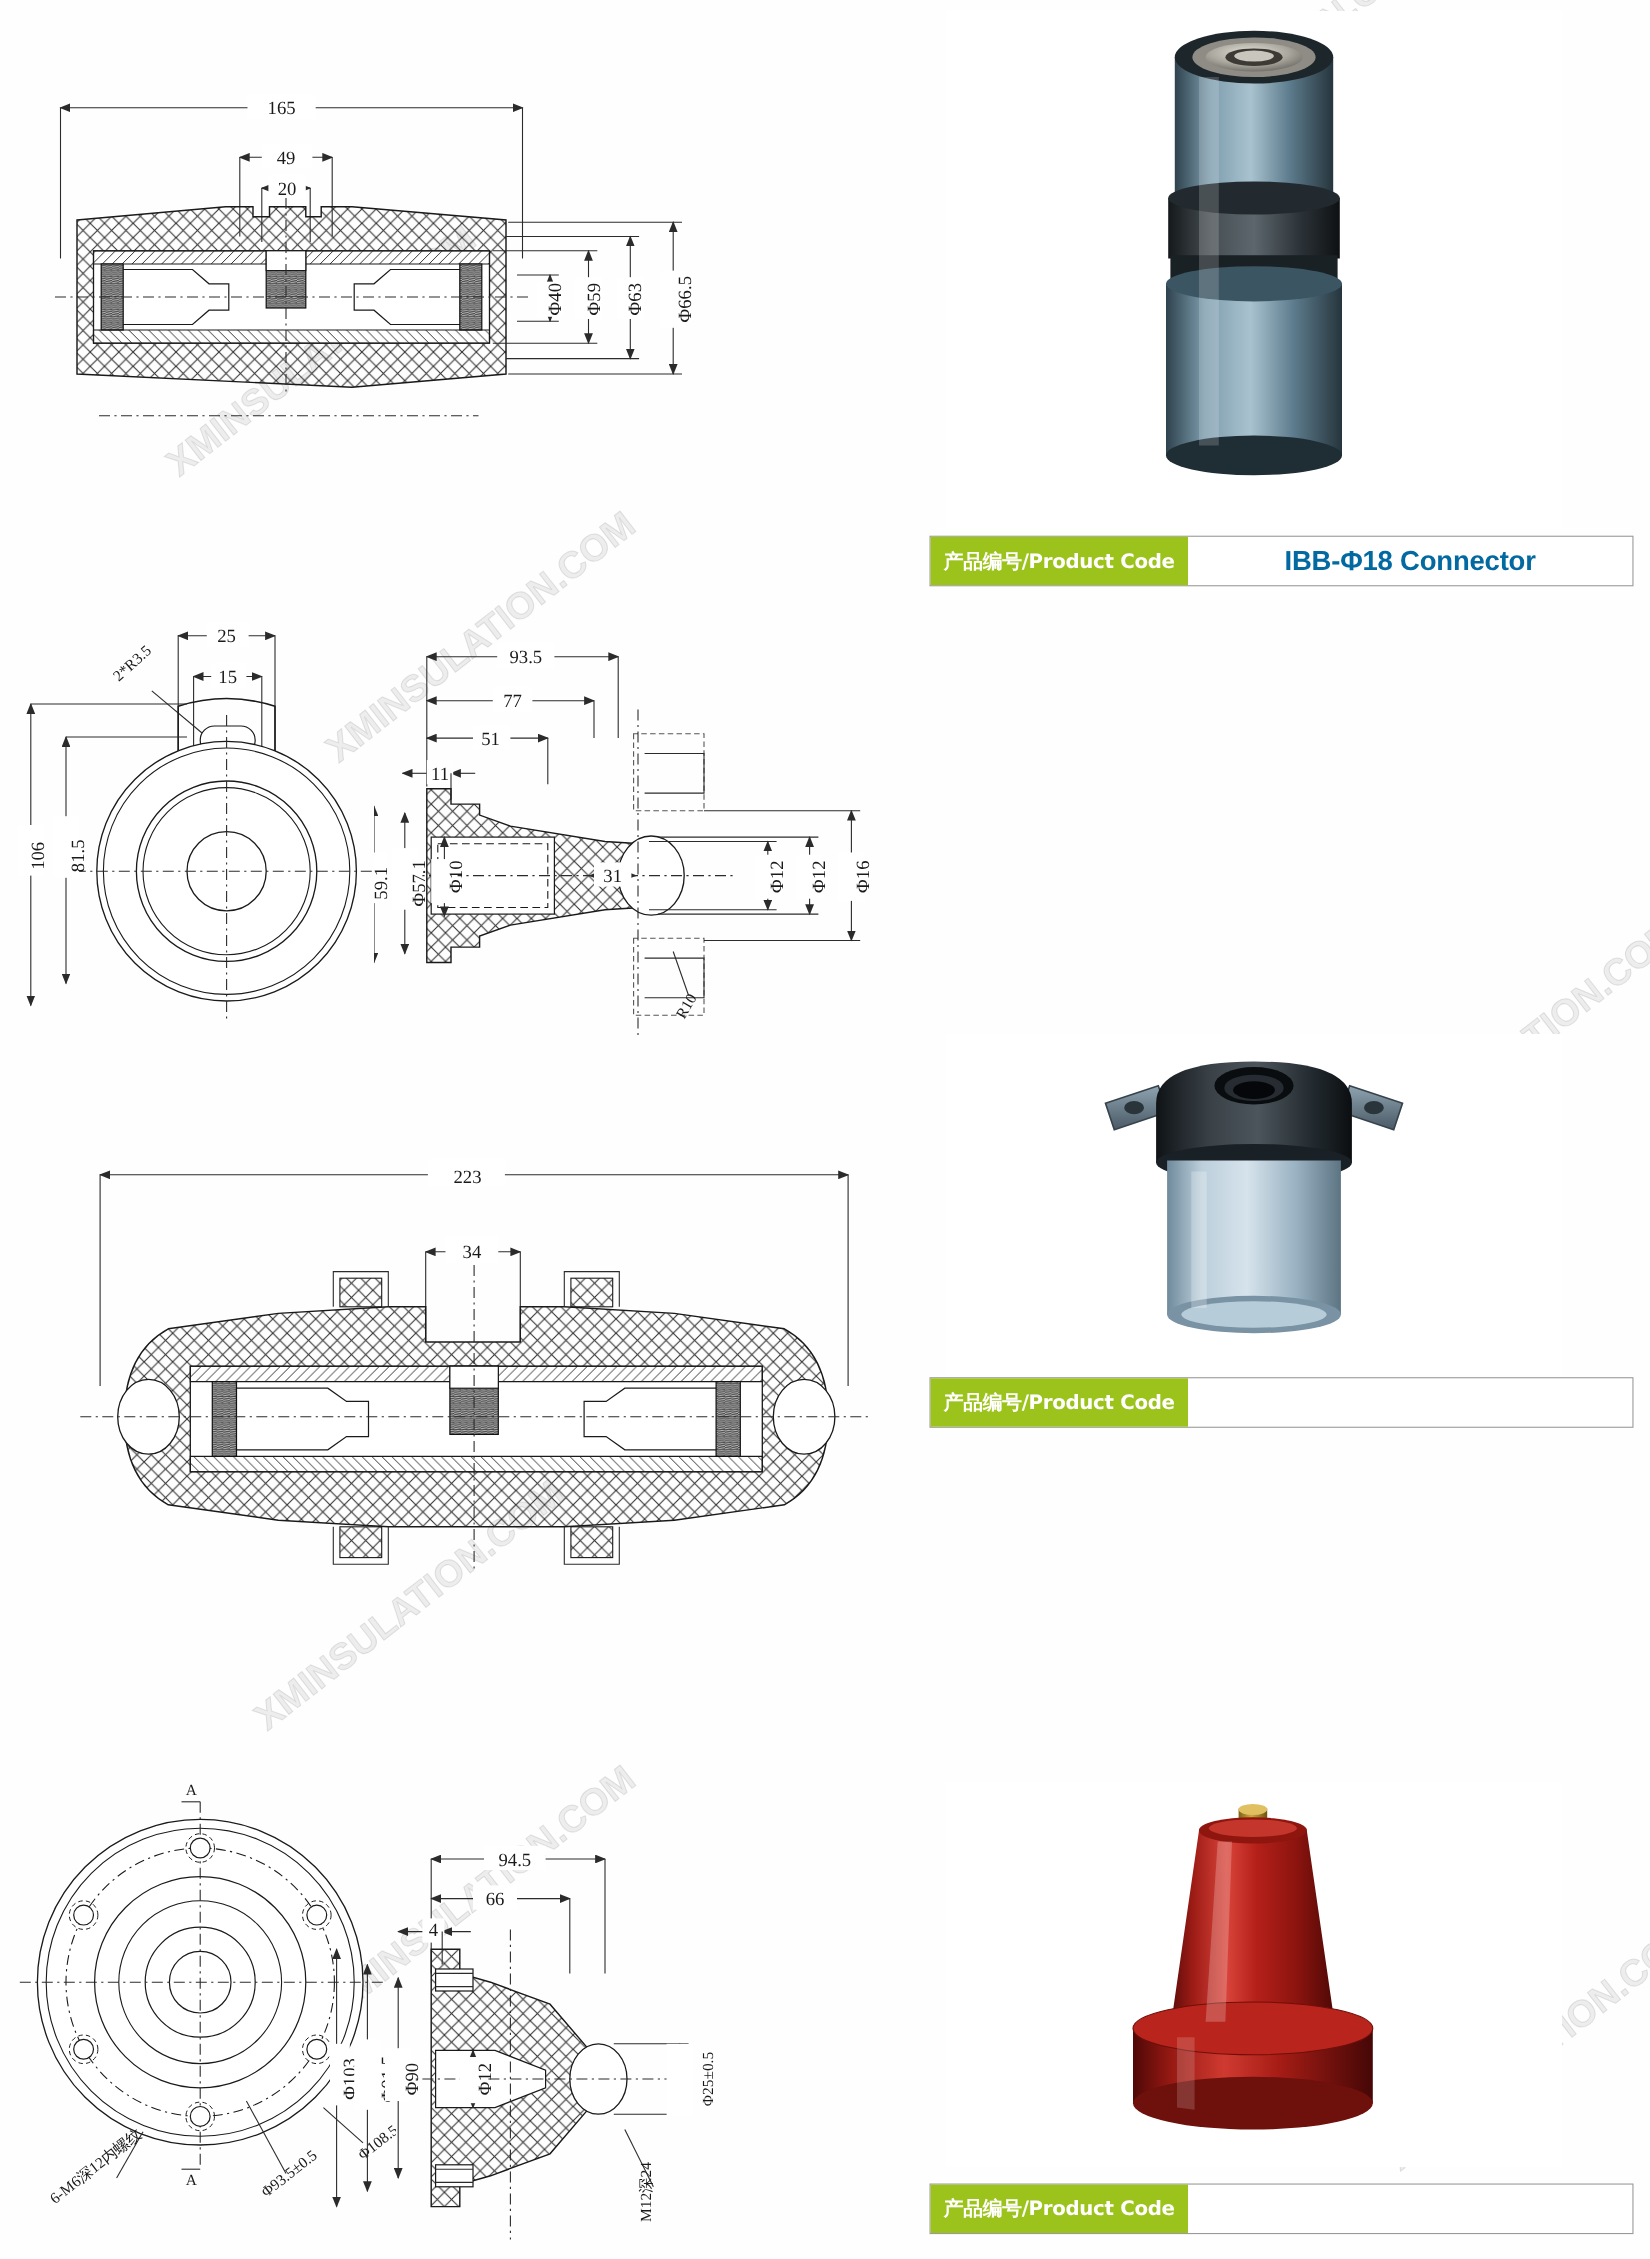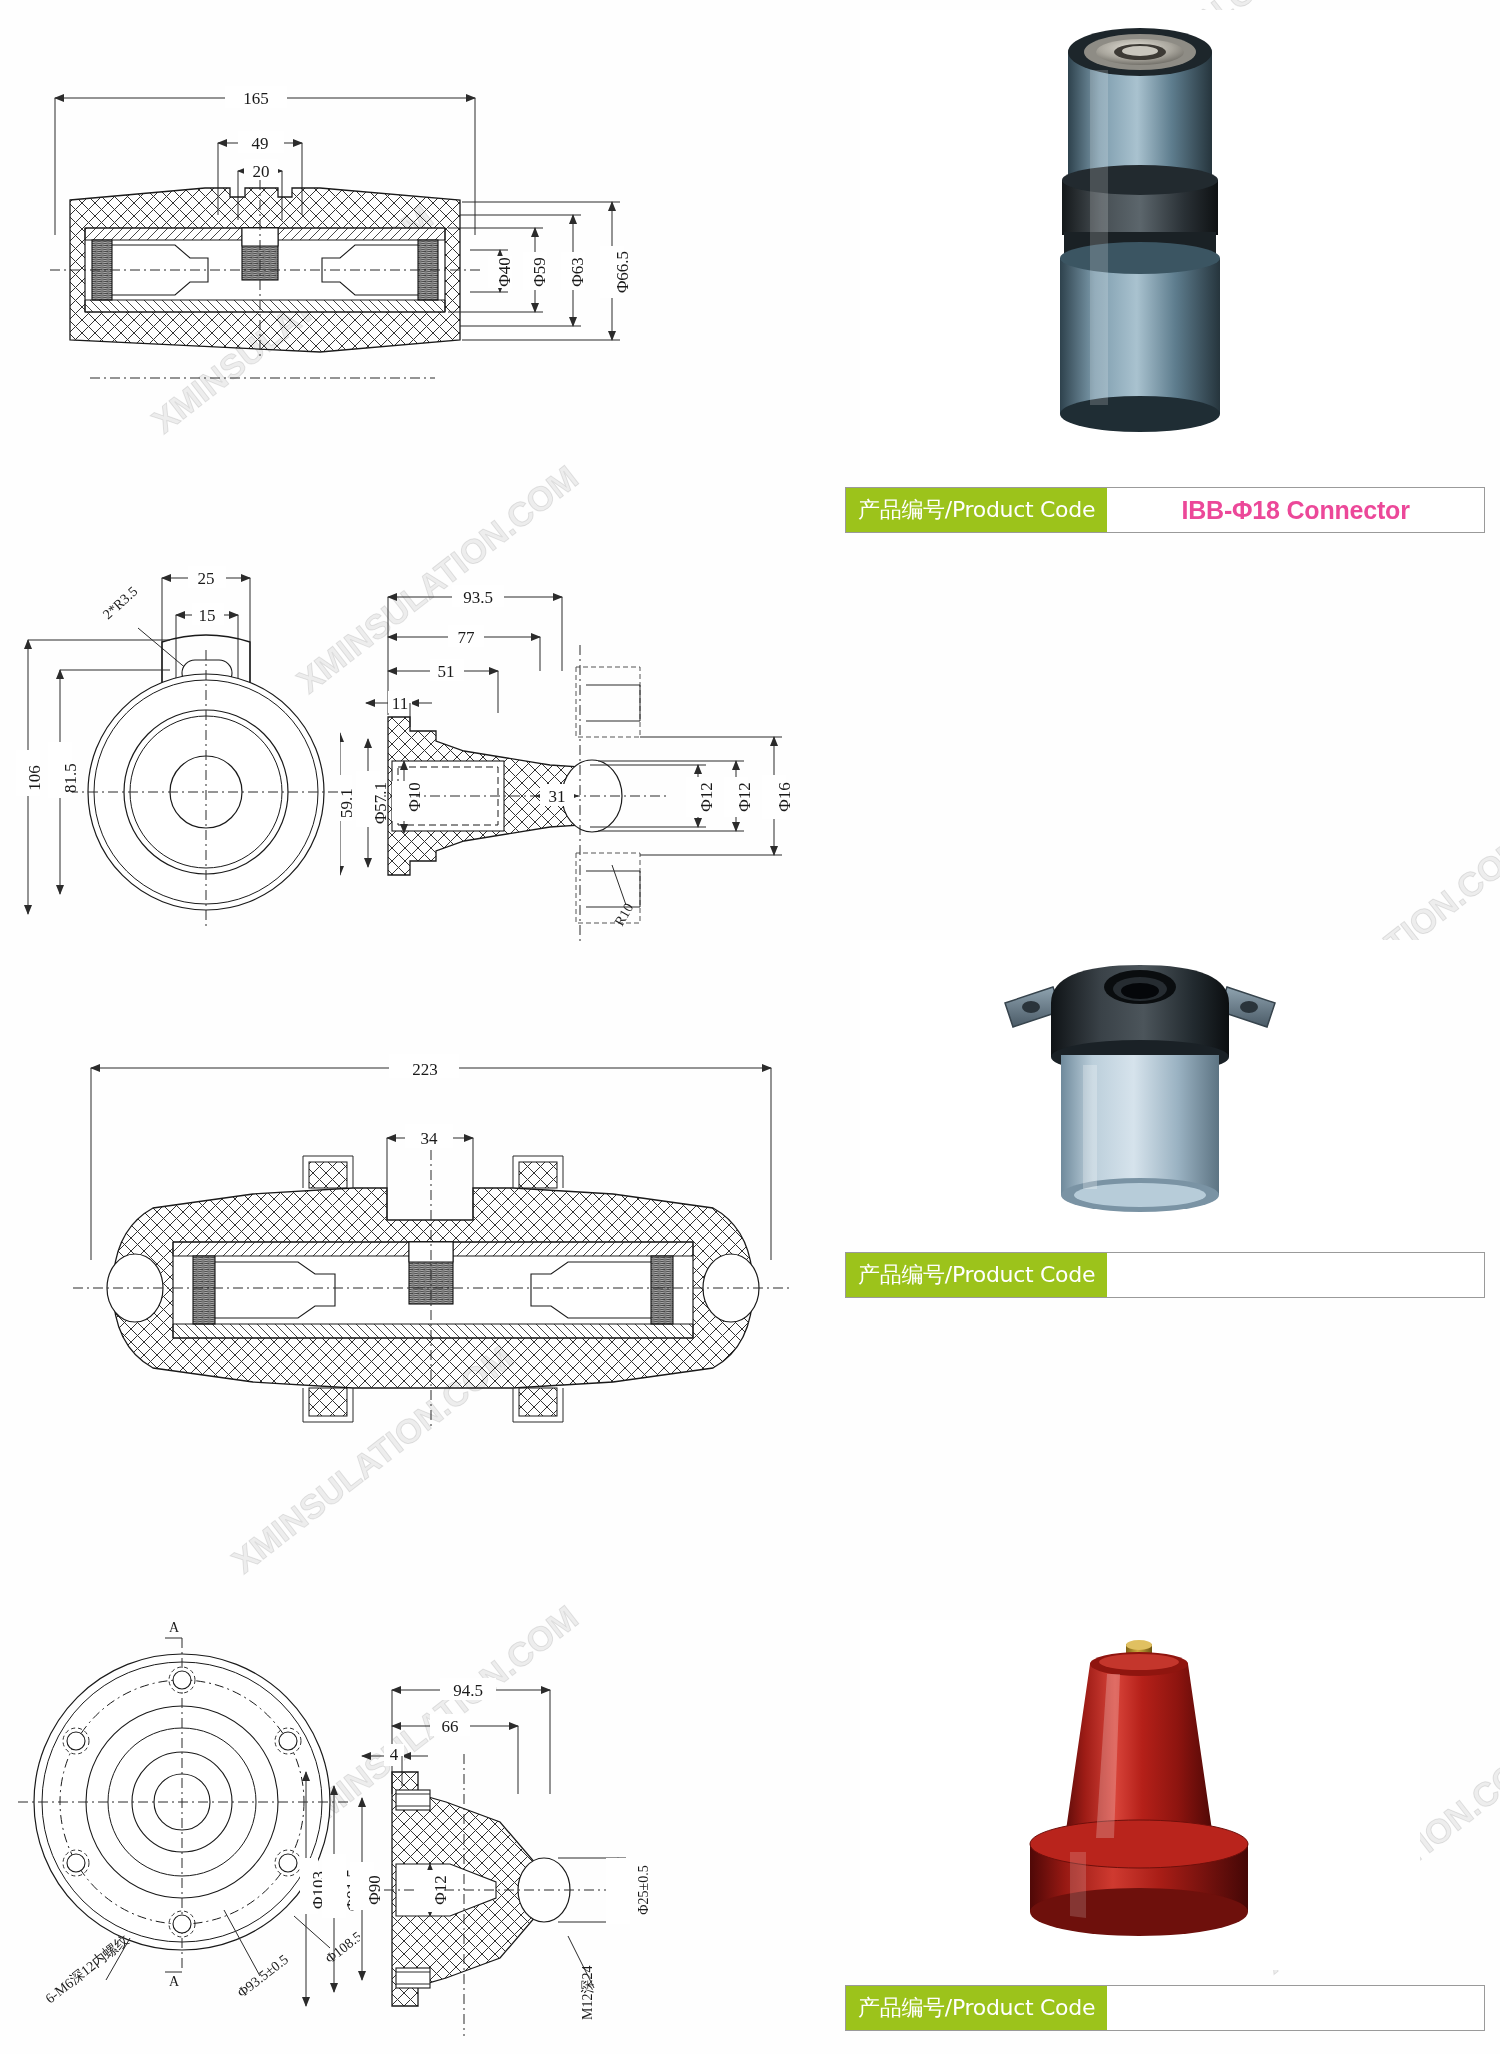--- a/index.html
+++ b/index.html
@@ -40,38 +40,38 @@
     position: absolute;
     display: flex;
     align-items: stretch;
     height: 46px;
     border: 1px solid #9a9a9a;
     background: #ffffff;
   }
   .label-code {
     background: #9cc31b;
     color: #ffffff;
-    font-weight: normal;
-    font-size: 22px;
+    font-weight: bold;
+    font-size: 18px;
     letter-spacing: -0.3px;
     display: flex;
     align-items: center;
     justify-content: center;
     padding: 0 12px;
     white-space: nowrap;
     font-family: "DejaVu Sans", "Liberation Sans", sans-serif;
     flex: 0 0 auto;
     text-align: center;
   }
   .label-value {
     flex: 1 1 auto;
     display: flex;
     align-items: center;
     justify-content: center;
-    color: #ec4899;
+    color: #0369a1;
     font-weight: bold;
     font-size: 25px;
     letter-spacing: -0.2px;
     white-space: nowrap;
     padding: 0 8px;
     font-family: "Liberation Sans", sans-serif;
   }
 
   
   .wm {

